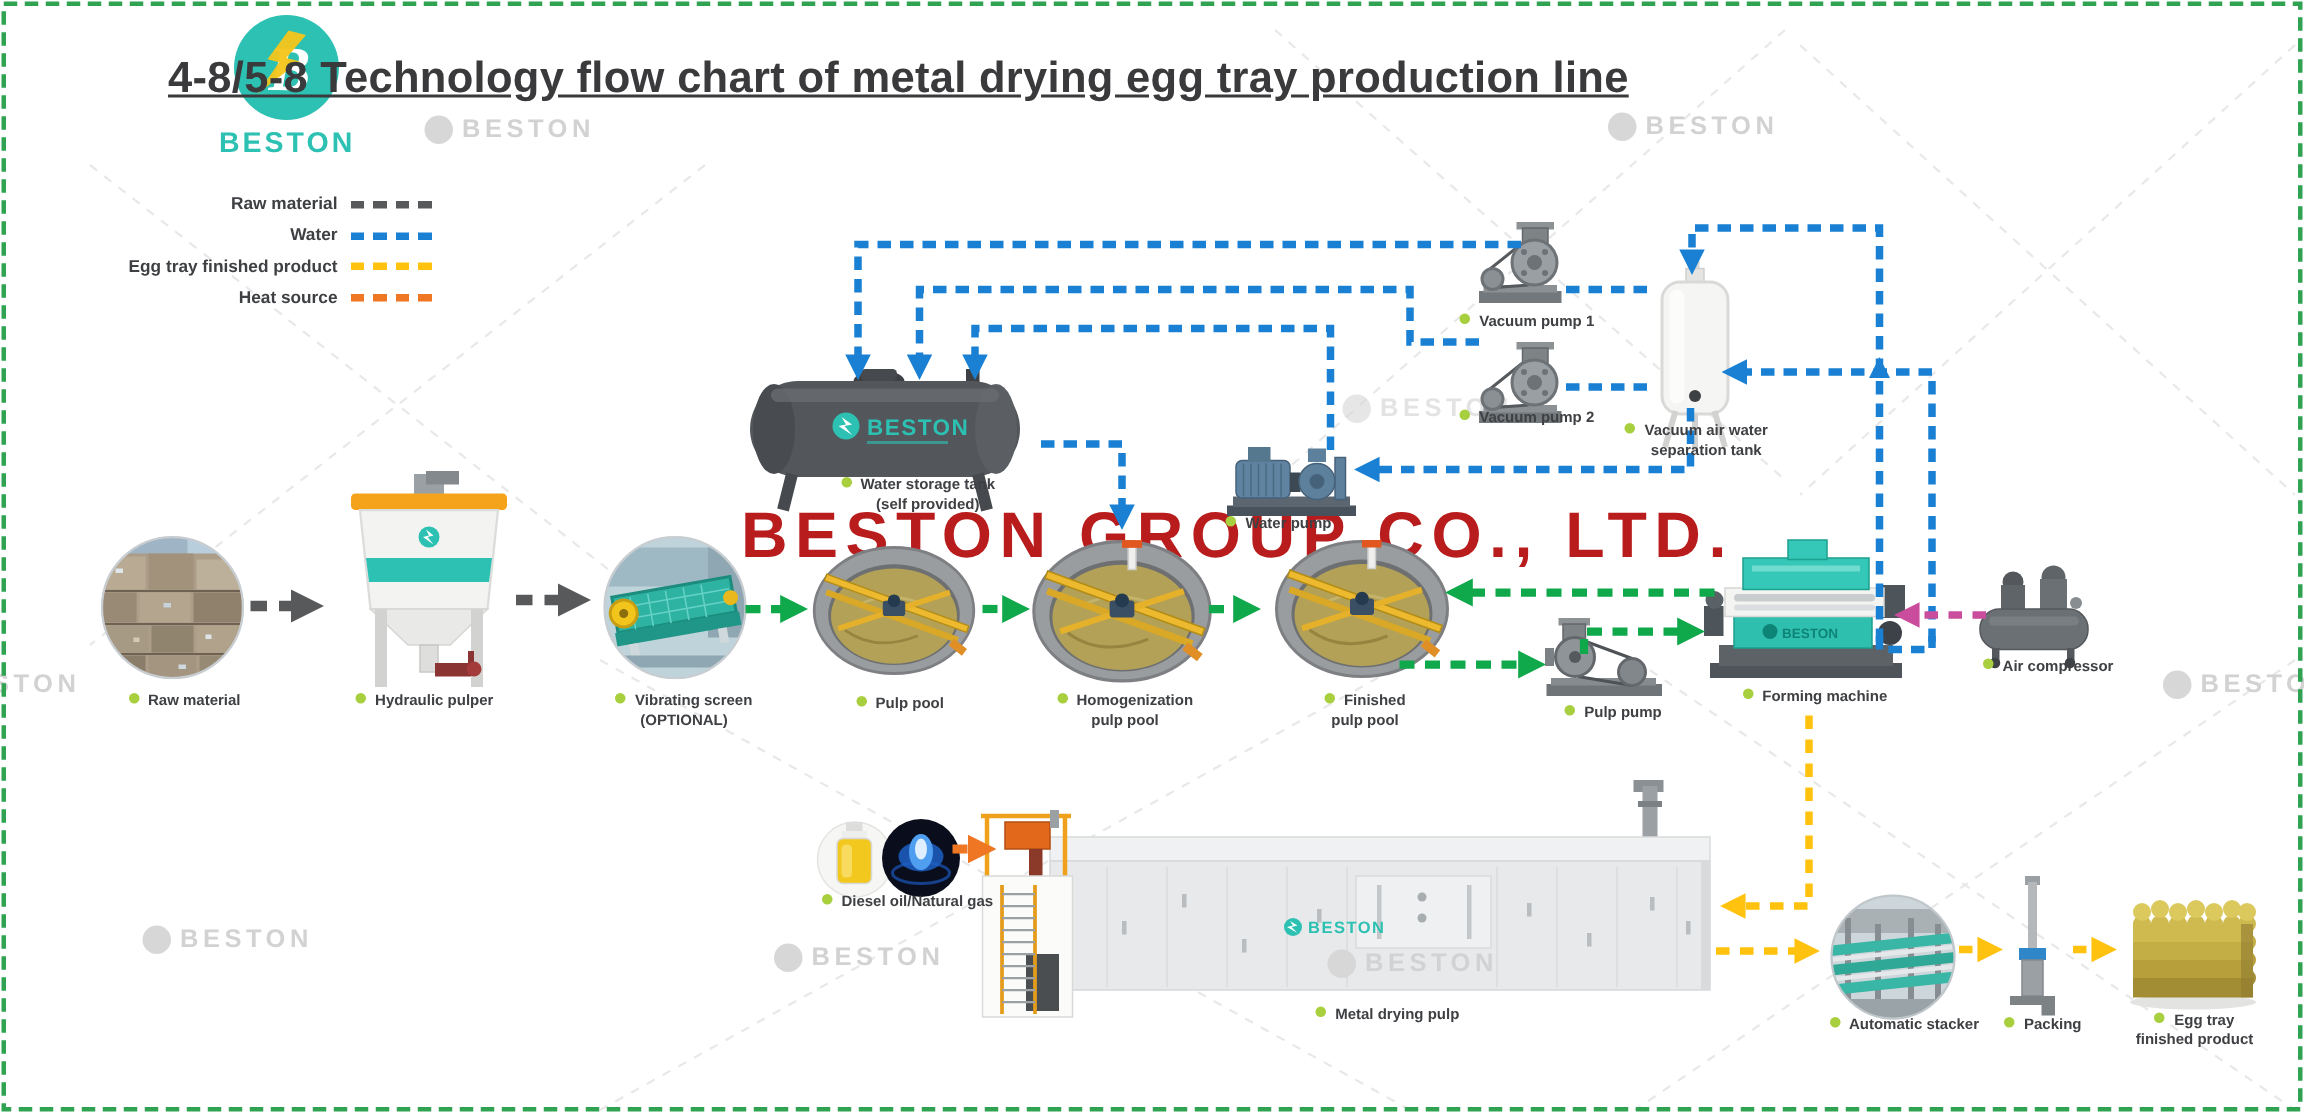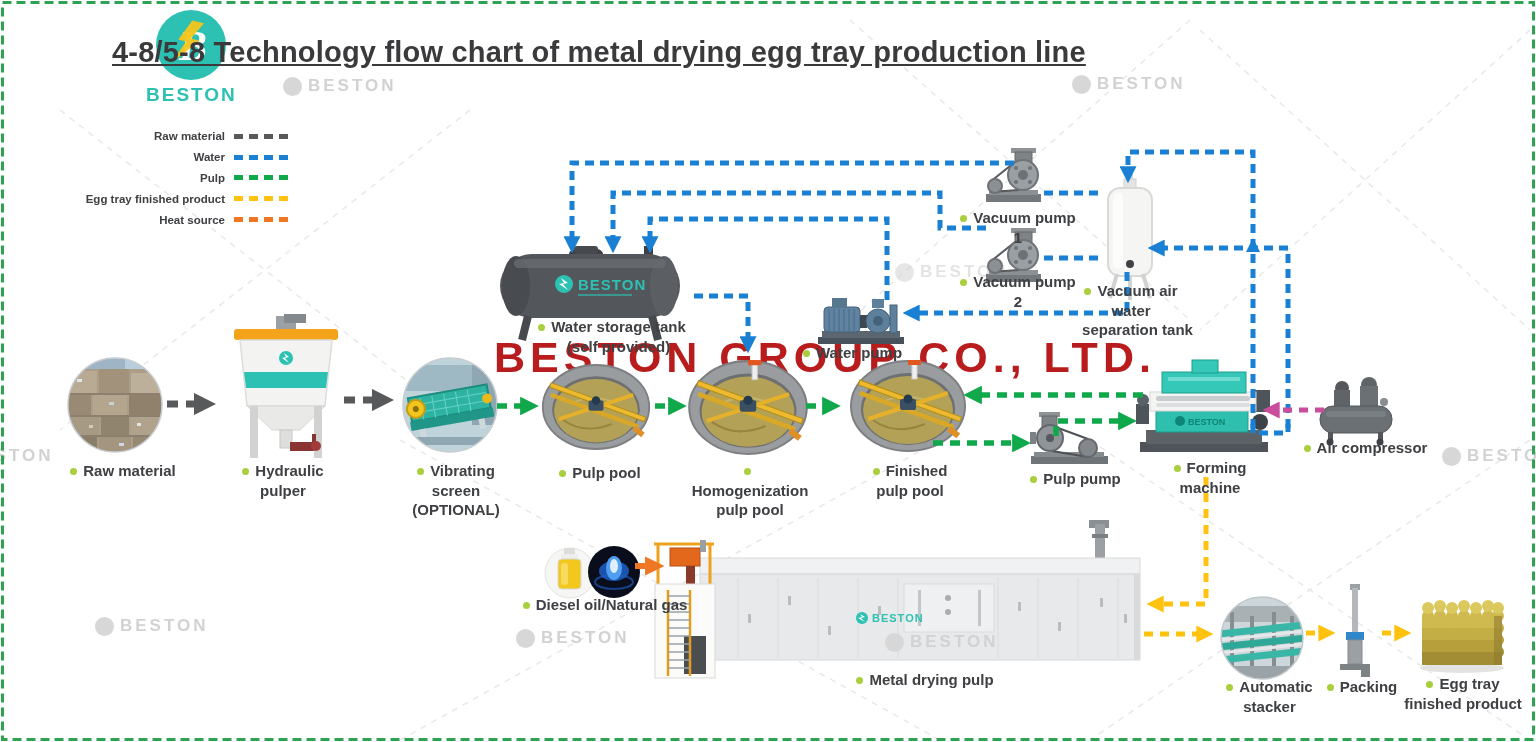--- a/index.html
+++ b/index.html
@@ -14,21 +14,21 @@
   .lg-row{display:flex;align-items:center;height:20.8px;}
   .lg-label{width:165px;text-align:right;font-size:11.5px;font-weight:bold;color:#3f4043;margin-right:9px;}
   .lg-dash{width:58px;height:5px;}
   .c-raw  {background:repeating-linear-gradient(90deg,#58595b 0 9px,transparent 9px 15px);}
   .c-water{background:repeating-linear-gradient(90deg,#1a80d4 0 9px,transparent 9px 15px);}
   .c-pulp {background:repeating-linear-gradient(90deg,#0fa84b 0 9px,transparent 9px 15px);}
   .c-egg  {background:repeating-linear-gradient(90deg,#ffc20e 0 9px,transparent 9px 15px);}
   .c-gas  {background:repeating-linear-gradient(90deg,#ca4d9d 0 9px,transparent 9px 15px);}
   .c-heat {background:repeating-linear-gradient(90deg,#ef7622 0 9px,transparent 9px 15px);}
   
-  .lbl{position:absolute;font-size:15px;font-weight:bold;color:#3f4043;text-align:center;line-height:1.3;z-index:7;}
+  .lbl{position:absolute;font-size:10px;font-weight:bold;color:#3f4043;text-align:center;line-height:1.3;z-index:7;}
   .lbl .dot{display:inline-block;width:7px;height:7px;border-radius:50%;background:#a8cf3d;margin-right:6px;vertical-align:1px;}
   .lbl .l2{display:block;}
   .lbl.left{text-align:center;}
   .lbl.left .l2{margin-left:13px;}
   
   .node{position:absolute;z-index:3;}
   
   .wm{position:absolute;display:flex;align-items:center;gap:6px;font-weight:bold;color:#d2d2d2;font-size:17px;letter-spacing:3px;z-index:1;}
   .wm .ring{width:19px;height:19px;border-radius:50%;background:#d7d7d7;}
   .wm-big{position:absolute;left:494px;top:333px;font-size:43px;font-weight:bold;color:#b91c1c;letter-spacing:5px;z-index:1;white-space:nowrap;}
@@ -99,24 +99,20 @@
   <div class="title">4-8/5-8 Technology flow chart of metal drying egg tray production line</div>
 
   <div class="legend">
     <div class="lg-row">
         <span class="lg-label">Raw material</span>
         <span class="lg-dash c-raw"></span>
       </div>
     <div class="lg-row">
         <span class="lg-label">Water</span>
         <span class="lg-dash c-water"></span>
-      </div>
-    <div class="lg-row">
-        <span class="lg-label">Pulp</span>
-        <span class="lg-dash c-pulp"></span>
       </div>
     <div class="lg-row">
         <span class="lg-label">Egg tray finished product</span>
         <span class="lg-dash c-egg"></span>
       </div>
     <div class="lg-row">
         <span class="lg-label">Heat source</span>
         <span class="lg-dash c-heat"></span>
       </div>
   </div>

